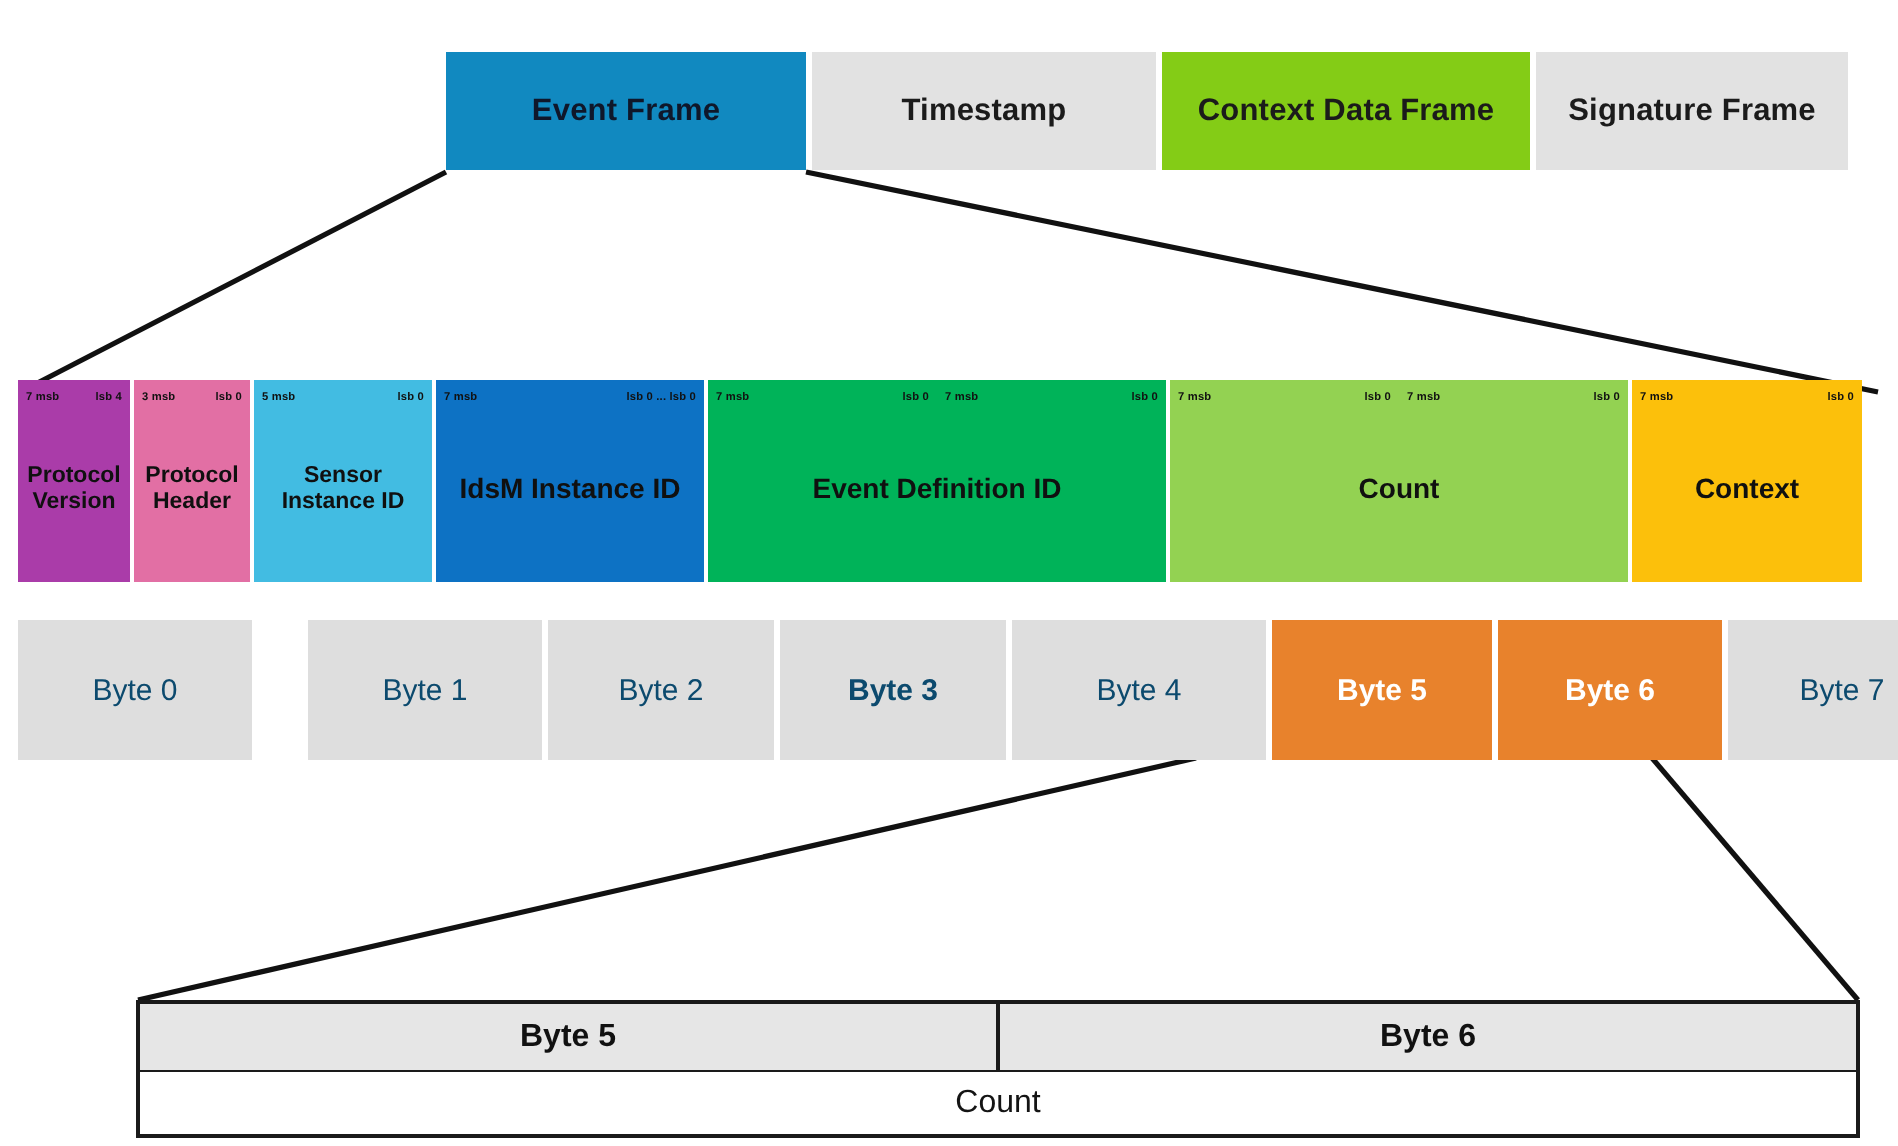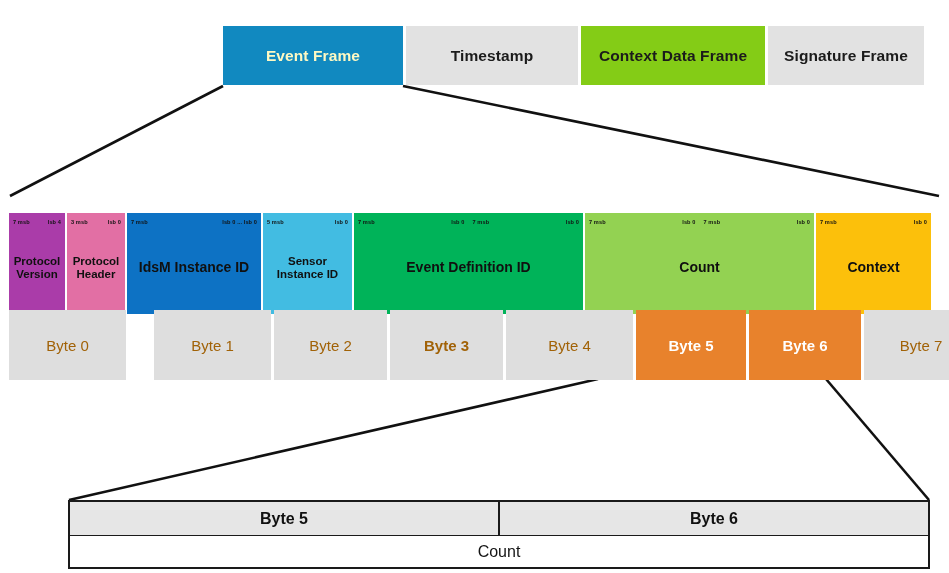--- a/index.html
+++ b/index.html
@@ -13,24 +13,24 @@
   
   .connectors{position:absolute;left:0;top:0;width:949px;height:573px;pointer-events:none;}
 
   
   .top-strip{position:absolute;left:223px;top:26px;height:59px;display:flex;gap:3px;}
   .frame-cell{
     display:flex;align-items:center;justify-content:center;
     font-weight:bold;font-size:15.5px;color:#1b1b1b;letter-spacing:.1px;
     background:#e2e2e2;
   }
-  .frame-cell.active{background:#1189c0;color:#fef9c3;}
+  .frame-cell.active{background:#1189c0;color:#0f172a;}
 
   
-  .field-strip{position:absolute;left:9px;top:213px;height:101px;display:flex;gap:2px;}
+  .field-strip{position:absolute;left:9px;top:190px;height:101px;display:flex;gap:2px;}
   .field{
     position:relative;display:flex;align-items:center;justify-content:center;
     text-align:center;box-sizing:border-box;
   }
   .field .fname{
     font-weight:bold;font-size:14px;color:#101010;line-height:1.12;
     padding:0 2px;margin-top:9px;
   }
   .field .fname.small{font-size:11.5px;}
   .bits{
@@ -41,21 +41,21 @@
   .bits .b-l{flex:0 0 auto;}
   .bits .b-sp{flex:1 1 auto;}
   .bits .b-r{flex:0 0 auto;}
   .bits.dual{padding:0;}
   .bits .half{flex:1 1 0;display:flex;align-items:center;box-sizing:border-box;padding:0 4px;}
 
   
   .byte-strip{position:absolute;left:9px;top:310px;height:70px;display:flex;gap:3px;}
   .byte-cell{
     display:flex;align-items:center;justify-content:center;
-    background:#dedede;color:#a16207;font-size:15px;
+    background:#dedede;color:#0c4a6e;font-size:15px;
   }
   .byte-cell.hl{background:#e8822c;color:#ffffff;font-weight:bold;}
 
   
   .detail{position:absolute;left:68px;top:500px;width:862px;}
   .detail-row{display:flex;border:2px solid #1a1a1a;box-sizing:border-box;}
   .detail-row.head{border-bottom:1px solid #1a1a1a;}
   .detail-cell{
     background:#e6e6e6;display:flex;align-items:center;justify-content:center;
     font-weight:bold;font-size:16px;color:#111;height:33px;box-sizing:border-box;
@@ -104,35 +104,35 @@
         <div class="fname small">Protocol<br>Version</div>
       </div>
       <div class="field" style="width: 58px; background: rgb(226, 111, 164);">
         <div class="bits">
           <span class="b-l">3 msb</span>
           <span class="b-sp"></span>
           <span class="b-r">lsb 0</span>
         </div>
         <div class="fname small">Protocol<br>Header</div>
       </div>
+      <div class="field" style="width: 89px; background: rgb(66, 188, 226);">
+        <div class="bits">
+          <span class="b-l">5 msb</span>
+          <span class="b-sp"></span>
+          <span class="b-r">lsb 0</span>
+        </div>
+        <div class="fname small">Sensor<br>Instance ID</div>
+      </div>
       <div class="field" style="width: 134px; background: rgb(13, 114, 196);">
         <div class="bits">
           <span class="b-l">7 msb</span>
           <span class="b-sp"></span>
           <span class="b-r">lsb 0   ... lsb 0</span>
         </div>
         <div class="fname">IdsM Instance ID</div>
-      </div>
-      <div class="field" style="width: 89px; background: rgb(66, 188, 226);">
-        <div class="bits">
-          <span class="b-l">5 msb</span>
-          <span class="b-sp"></span>
-          <span class="b-r">lsb 0</span>
-        </div>
-        <div class="fname small">Sensor<br>Instance ID</div>
       </div>
       <div class="field" style="width: 229px; background: rgb(0, 179, 89);">
         <div class="bits dual">
           <div class="half">
             <span class="b-l">7 msb</span>
             <span class="b-sp"></span>
             <span class="b-r">lsb 0</span>
           </div>
           <div class="half">
             <span class="b-l">7 msb</span>

